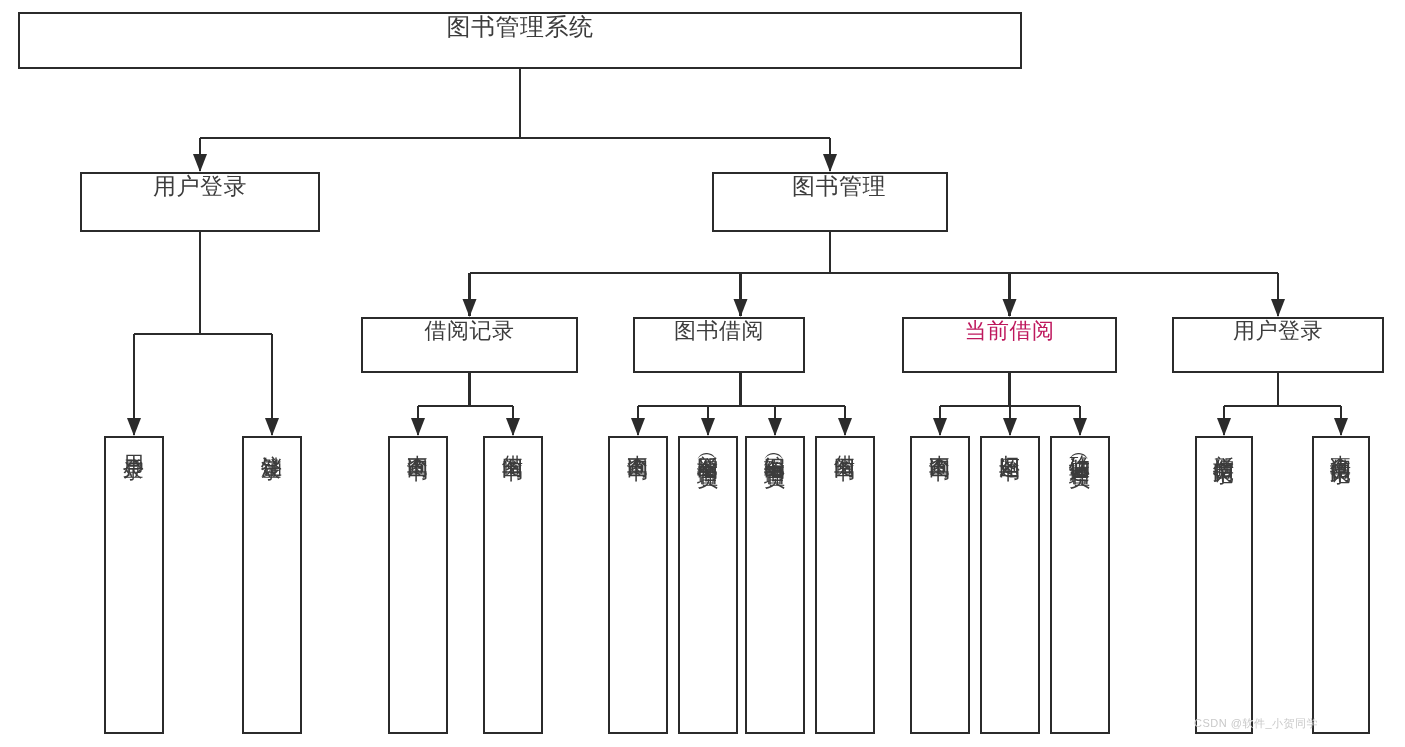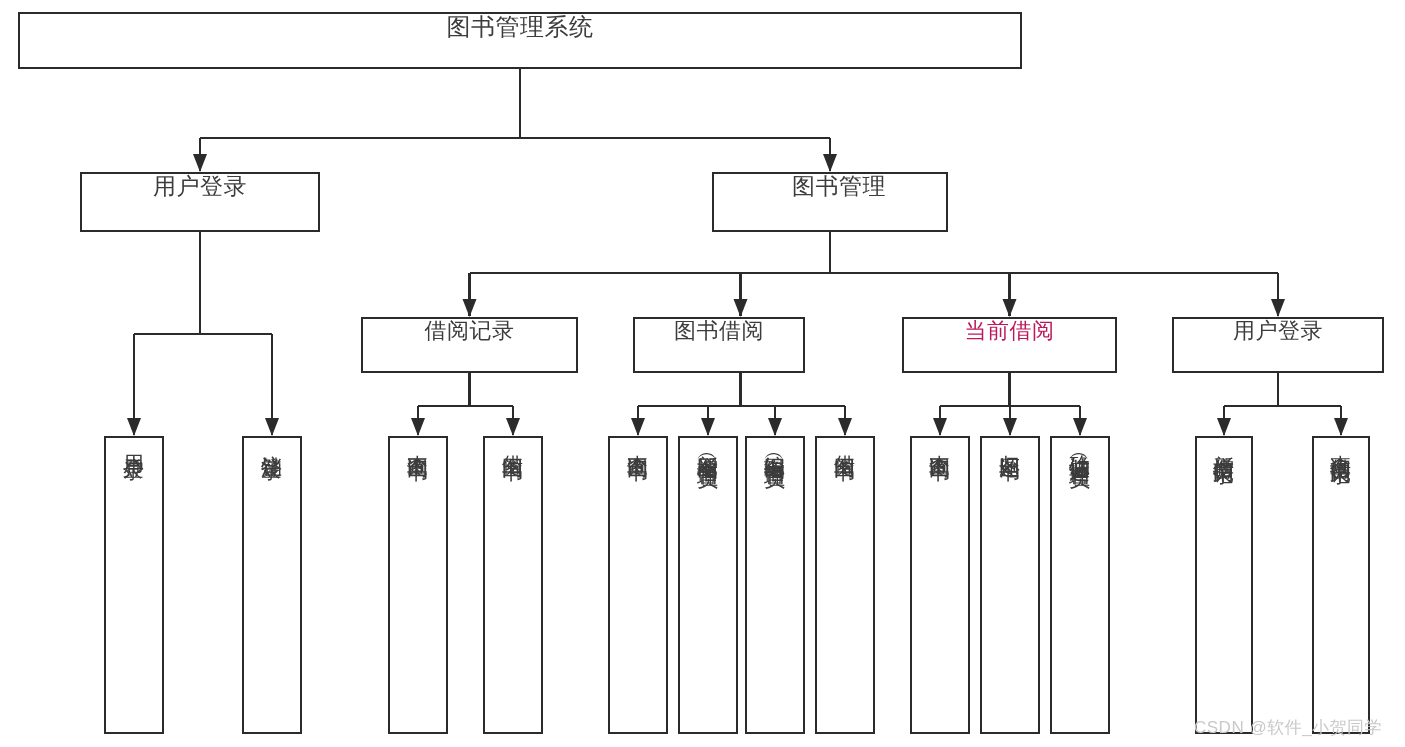--- a/index.html
+++ b/index.html
@@ -50,21 +50,21 @@
     font-size: 21px;
     letter-spacing: 2px;
     line-height: 1;
   }
   .node-box.level-0 .node-label { font-size: 24px; }
   .node-box.level-1 .node-label { font-size: 23px; }
   .node-box.level-2 .node-label { font-size: 22px; }
   .watermark {
     position: absolute;
     color: #c9c9c9;
-    font-size: 17px;
+    font-size: 11px;
     letter-spacing: 0.5px;
     white-space: nowrap;
     pointer-events: none;
   }
 </style>
 </head>
 <body>
 
 <div id="diagram-root">
   <svg class="diagram-canvas" viewBox="0 0 1405 747" xmlns="http://www.w3.org/2000/svg">

